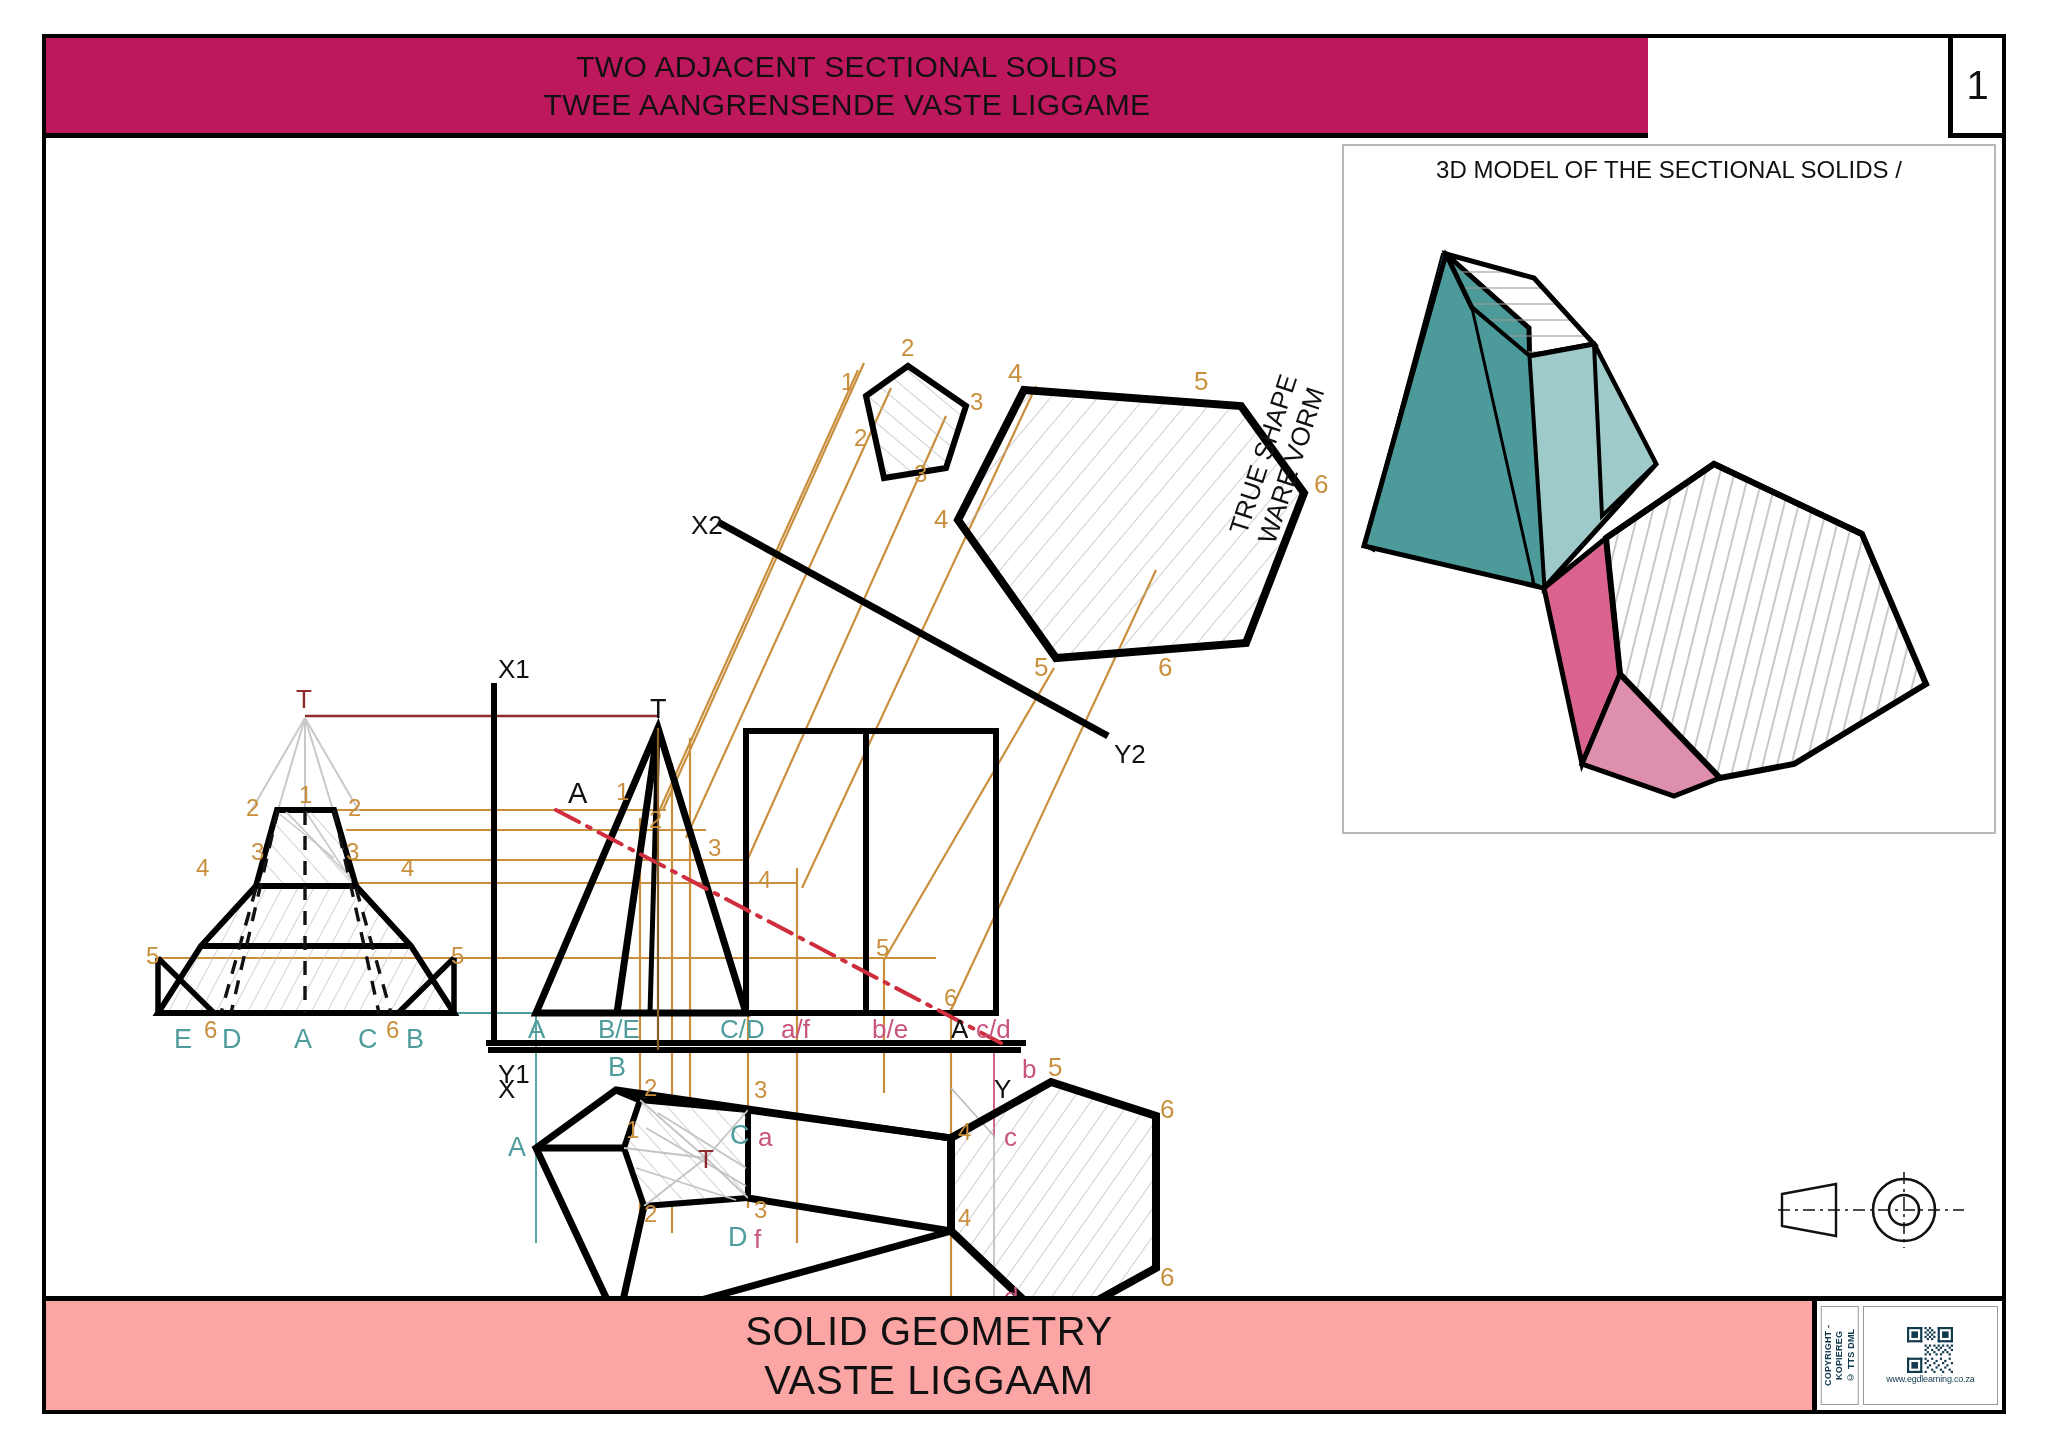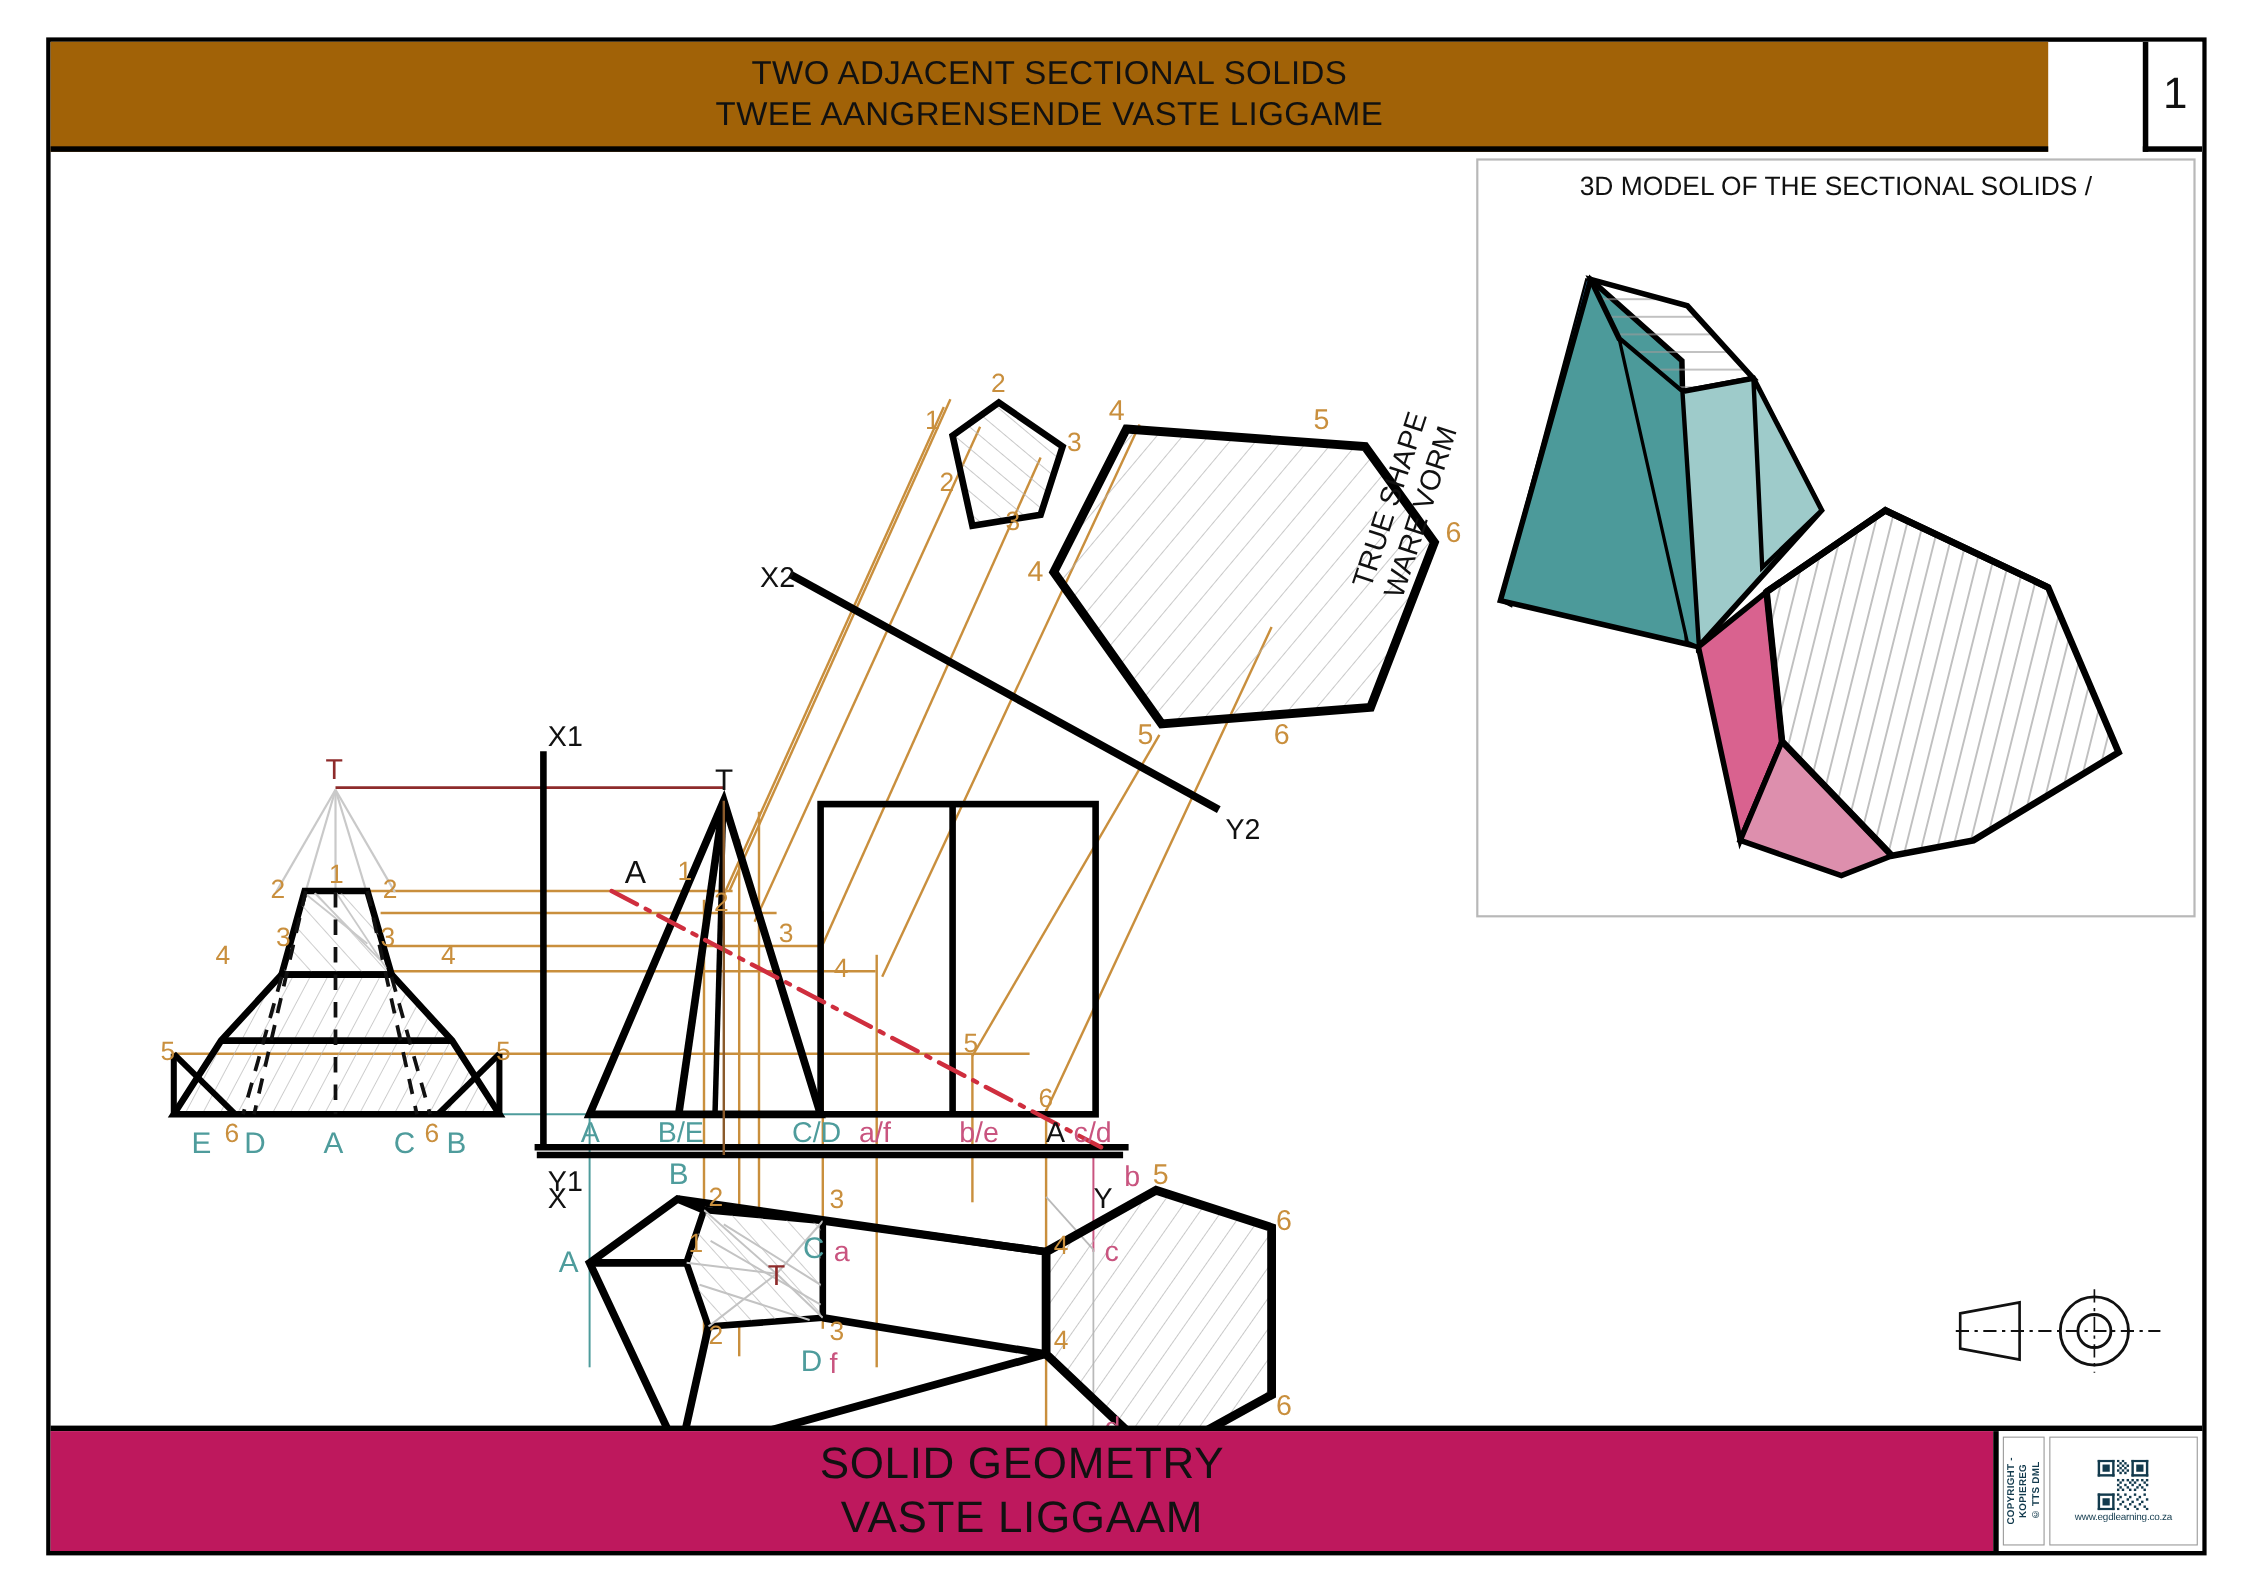--- a/index.html
+++ b/index.html
@@ -16,22 +16,22 @@
   #sheet {
     position:absolute; left:42px; top:34px;
     width:1964px; height:1380px;
     border:4px solid #000;
     background:#fff;
   }
 
   
   #header-band {
     position:absolute; left:0; top:0;
-    width:1816px; height:100px;
-    background:#a16207;
+    width:1602px; height:100px;
+    background:#be185d;
     border-bottom:5px solid #000;
     display:flex; align-items:center; justify-content:center;
     flex-direction:column;
   }
   #header-band .hline {
     font-size:30px; color:#111; letter-spacing:.4px; line-height:1.26;
     text-align:center; white-space:nowrap;
   }
   #sheet-no-box {
     position:absolute; right:0; top:0;
@@ -77,21 +77,21 @@
   #logo-cell {
     width:140px; height:100%;
     background:#fff; border-right:5px solid #000;
     display:flex; flex-direction:column; align-items:center; justify-content:flex-end;
     padding-bottom:4px;
   }
   #logo-cell .logo-txt {
     font-size:19px; font-weight:bold; color:#123a4d; letter-spacing:.3px;
   }
   #title-cell {
-    flex:1; background:#be185d;
+    flex:1; background:#fca5a5;
     display:flex; flex-direction:column; align-items:center; justify-content:center;
   }
   #title-cell .tline {
     font-size:40px; color:#111; line-height:1.22; letter-spacing:.6px;
   }
   #meta-cell {
     width:190px; background:#fff;
     border-left:5px solid #000;
     display:flex; align-items:center; padding:5px 4px;
     gap:4px;

